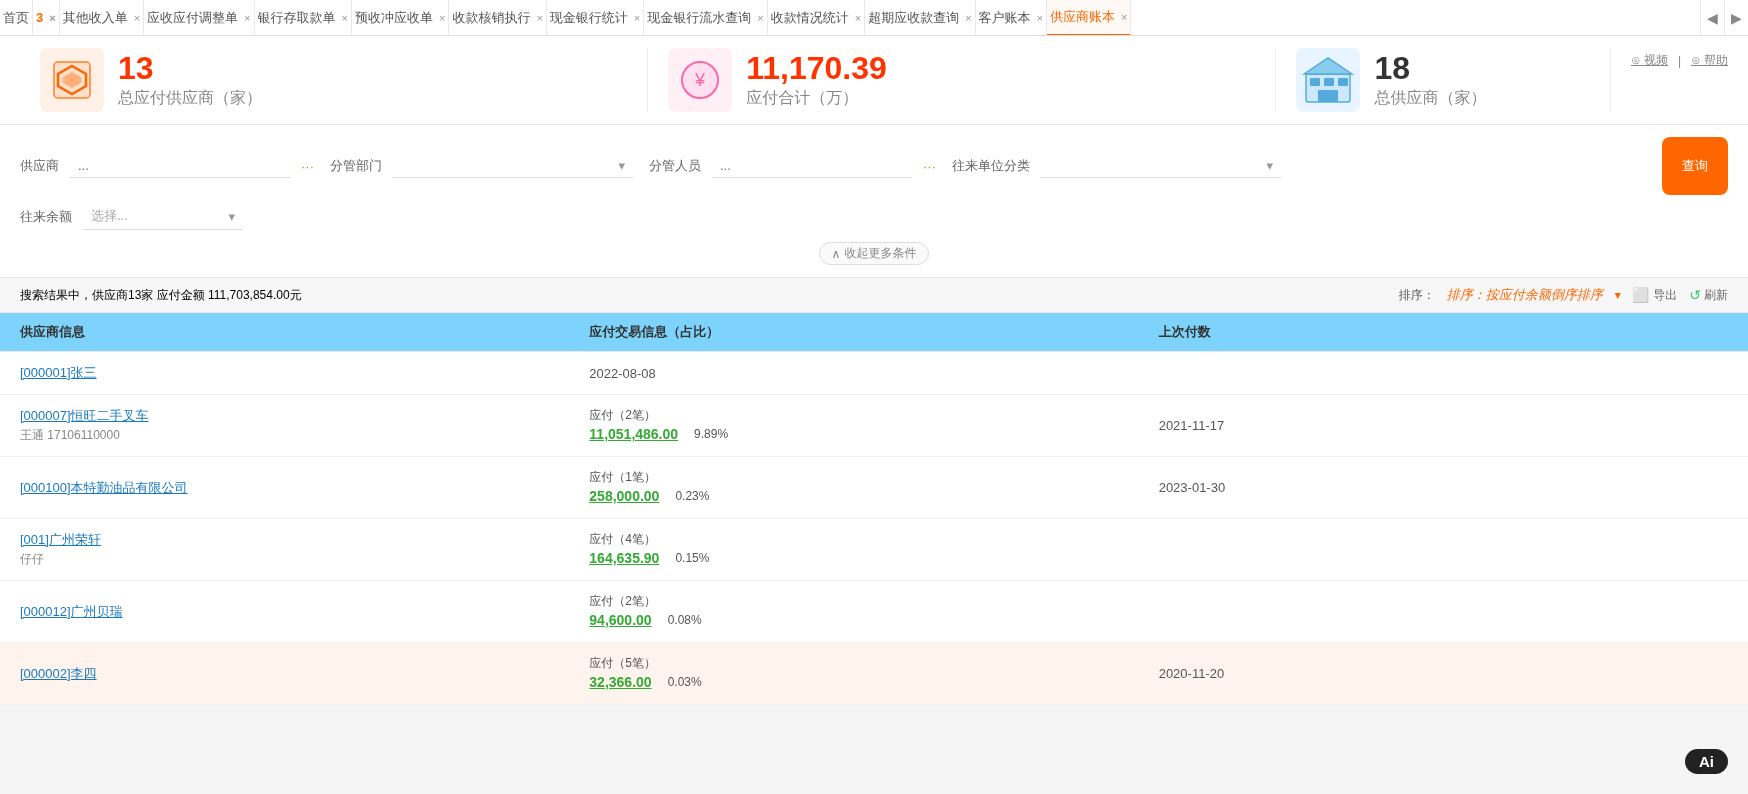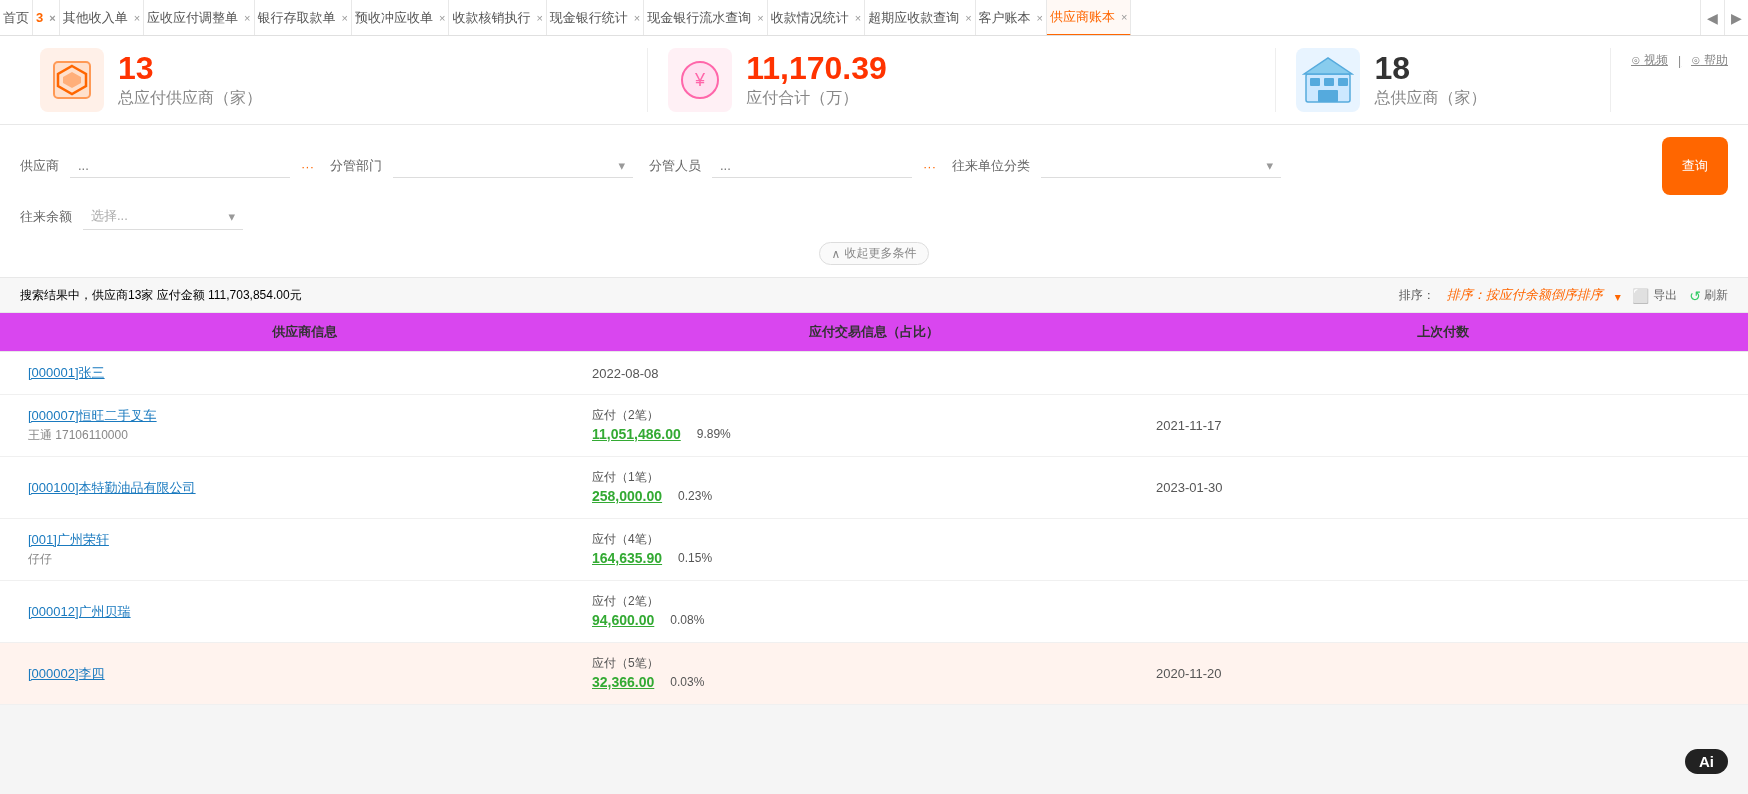--- a/index.html
+++ b/index.html
@@ -74,34 +74,34 @@
       display: flex; align-items: center; gap: 4px; color: #888; font-size: 12px; cursor: pointer;
       border: 1px solid #ddd; border-radius: 12px; padding: 2px 12px; background: #fafafa;
     }
 
     
     .results-bar {
       display: flex; align-items: center; justify-content: space-between;
       padding: 8px 20px; background: #f7f7f7; border-bottom: 1px solid #e8e8e8; font-size: 12px;
     }
     .results-info { color: #000000; }
-    .results-actions { display: flex; align-items: flex-end; gap: 12px; color: #666; }
+    .results-actions { display: flex; align-items: center; gap: 12px; color: #666; }
     .sort-select { color: #ff6600; cursor: pointer; font-size: 13px; font-style: italic; }
     .action-btn { display: flex; align-items: center; gap: 3px; cursor: pointer; font-size: 12px; }
 
     
     .table-container { background: #fff; }
     .table-header {
       display: grid; grid-template-columns: 1fr 1fr 1fr;
       padding: 10px 20px; border-bottom: 1px solid #e8e8e8;
-      font-weight: bold; font-size: 13px; color: #333; background: #d946ef; text-align: center;
+      font-weight: bold; font-size: 13px; color: #333; background: #7dd3fc;
     }
     .table-row {
       display: grid; grid-template-columns: 1fr 1fr 1fr;
-      padding: 12px 28px; border-bottom: 1px solid #f0f0f0;
+      padding: 12px 20px; border-bottom: 1px solid #f0f0f0;
       align-items: center;
     }
     .table-row.highlighted { background: #fff3ee; }
     .supplier-link { color: #1a7abf; text-decoration: underline; cursor: pointer; font-size: 13px; }
     .supplier-sub { color: #888; font-size: 12px; margin-top: 2px; }
     .transaction-info { }
     .tx-label { font-size: 12px; color: #555; }
     .tx-amount { color: #33aa33; font-size: 14px; font-weight: bold; text-decoration: underline; cursor: pointer; margin: 2px 0; }
     .tx-percent { font-size: 12px; color: #555; margin-left: 16px; }
     .tx-row { display: flex; align-items: center; gap: 0; }

